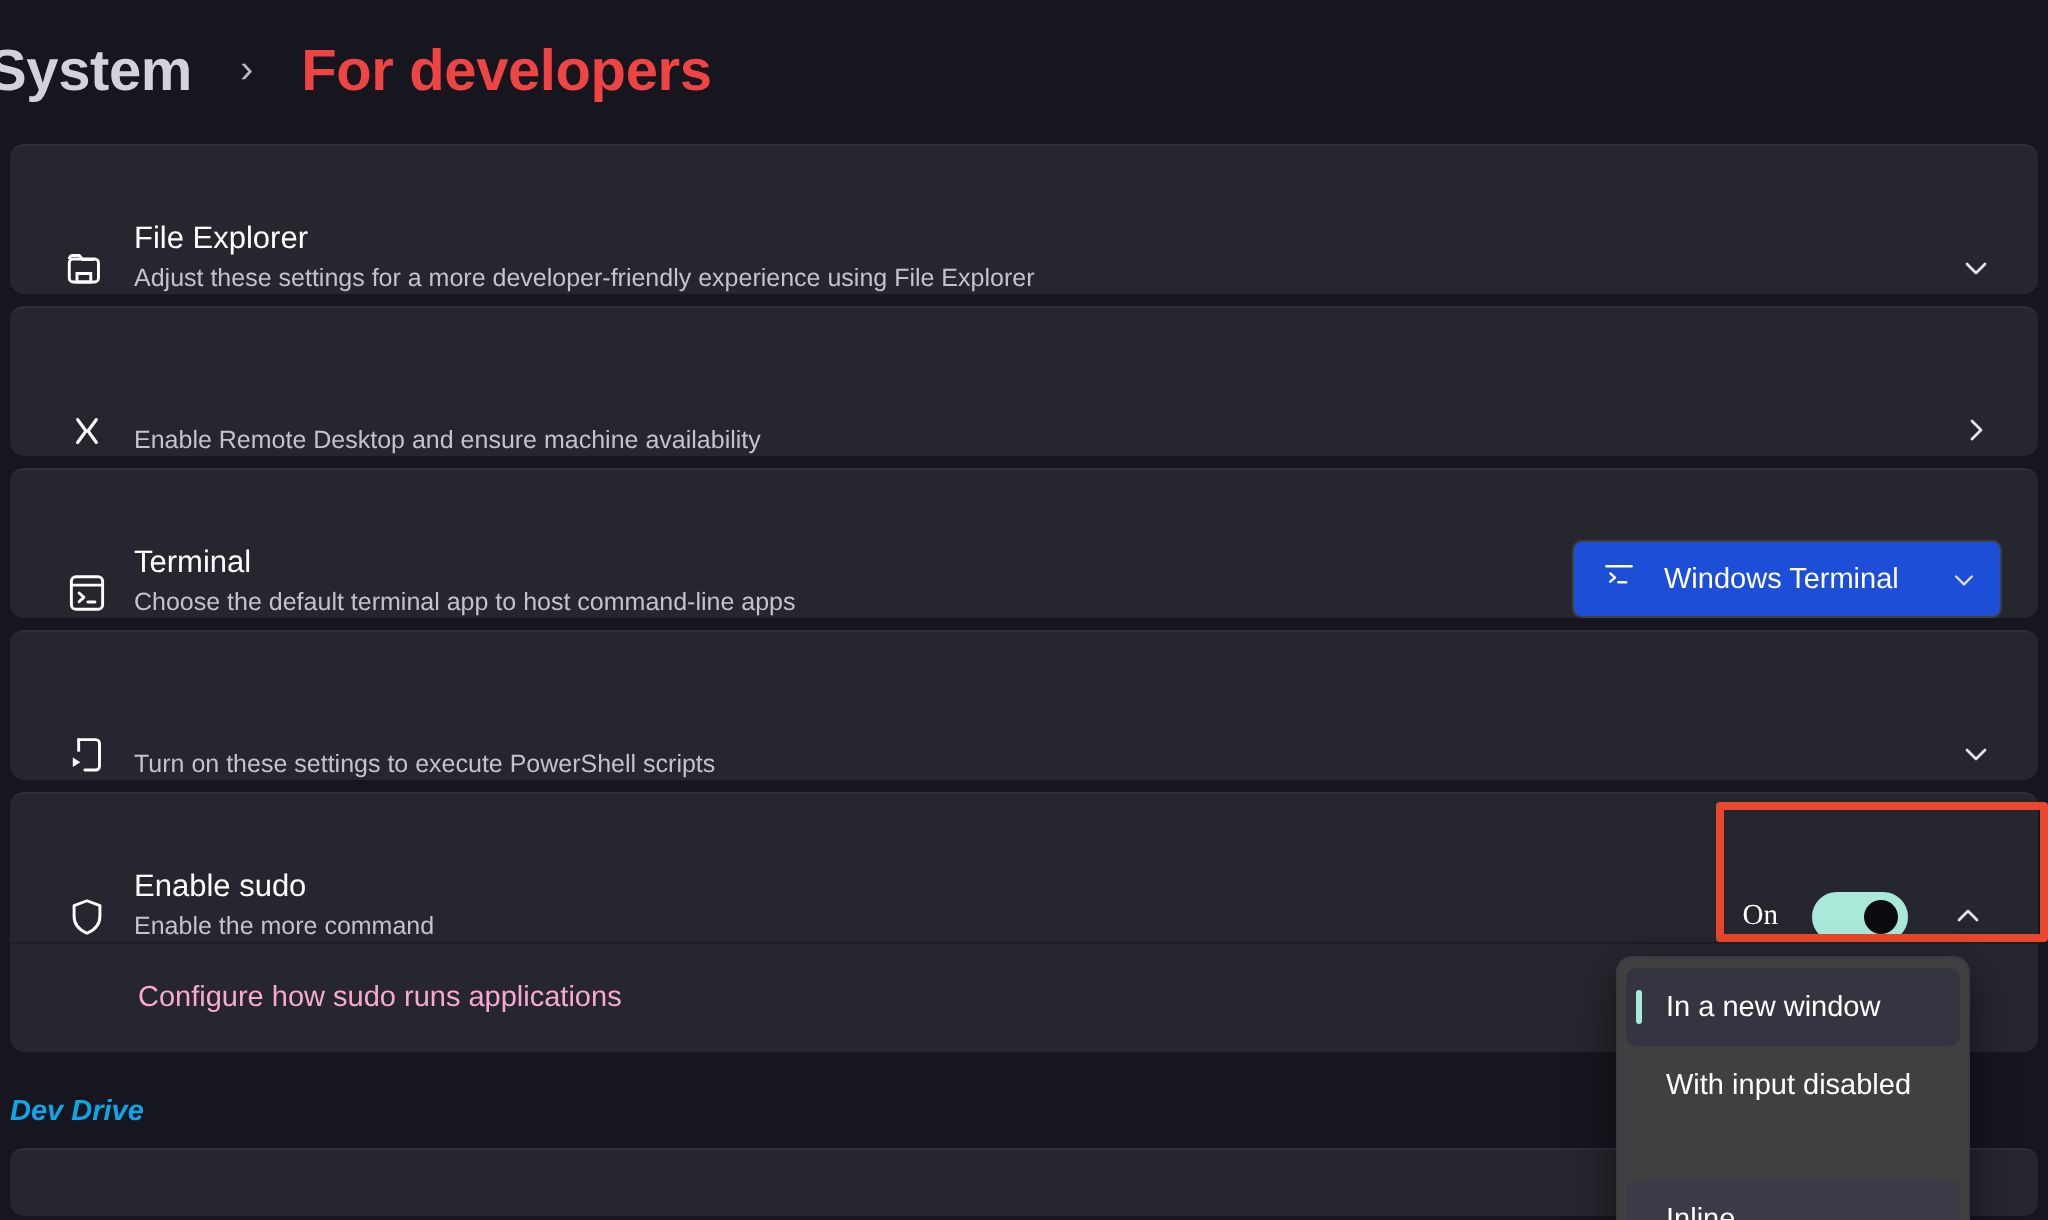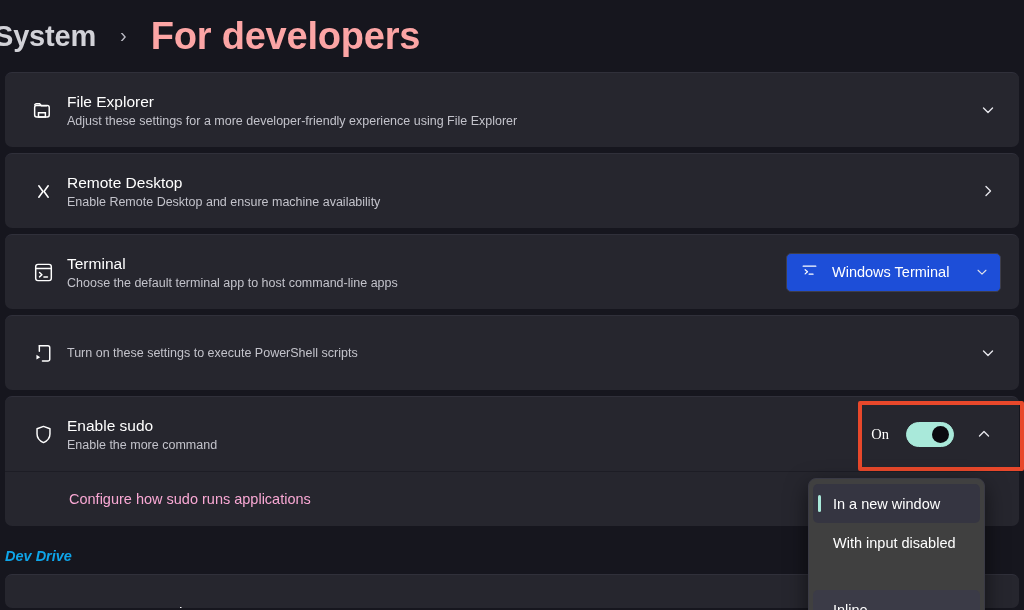--- a/index.html
+++ b/index.html
@@ -32,38 +32,38 @@
     letter-spacing: -0.2px;
     margin-left: -6px;
   }
   .crumb-sep {
     font-size: 20px;
     color: #b9b9c2;
     font-weight: 400;
     padding-bottom: 2px;
   }
   .crumb-current {
-    font-size: 38px;
+    font-size: 29px;
     font-weight: 600;
-    color: #fca5a5;
+    color: #ef4444;
     letter-spacing: -0.2px;
   }
 
   
   .card {
     position: relative;
     background: #26262e;
     border-radius: 7px;
     margin: 0 5px 6px 5px;
     border-top: 1px solid #30303a;
   }
 
   .row {
     display: flex;
-    align-items: center;
+    align-items: flex-end;
     height: 74px;
     padding: 0 18px 0 16px;
   }
 
   .row-icon {
     width: 44px;
     min-width: 44px;
     display: flex;
     align-items: center;
     justify-content: center;
@@ -260,21 +260,20 @@
 
 <div class="card">
   <div class="row">
     <div class="row-icon">
       <svg width="25" height="25" viewBox="0 0 24 24" fill="none" stroke="#ffffff" stroke-width="1.5" stroke-linecap="round" stroke-linejoin="round">
         <path d="M7.5 6.5L11.5 12L7.5 17.5"></path>
         <path d="M16.5 6.5L12.5 12L16.5 17.5"></path>
       </svg>
     </div>
     <div class="row-text">
-      <div class="row-title">Remote Desktop</div>
       <div class="row-sub">Enable Remote Desktop and ensure machine availability</div>
     </div>
     <div class="row-right">
       <span class="chev">
         <svg width="16" height="16" viewBox="0 0 16 16" fill="none" stroke="currentColor" stroke-width="1.4" stroke-linecap="round" stroke-linejoin="round">
             <path d="M6 3.5L10.5 8L6 12.5"></path>
           </svg>
       </span>
     </div>
   </div>

